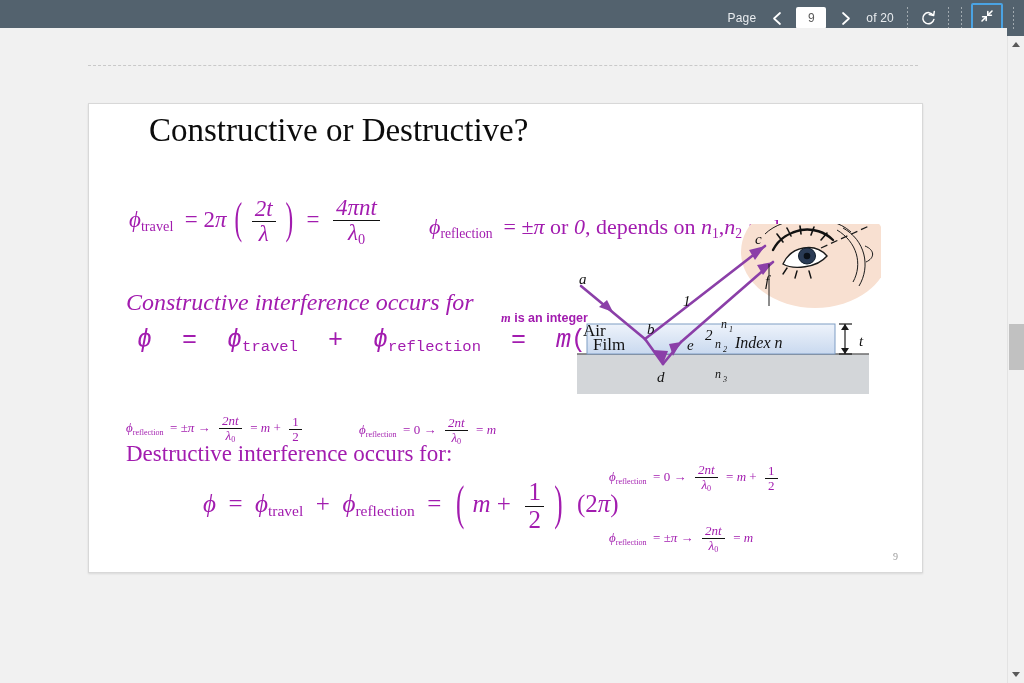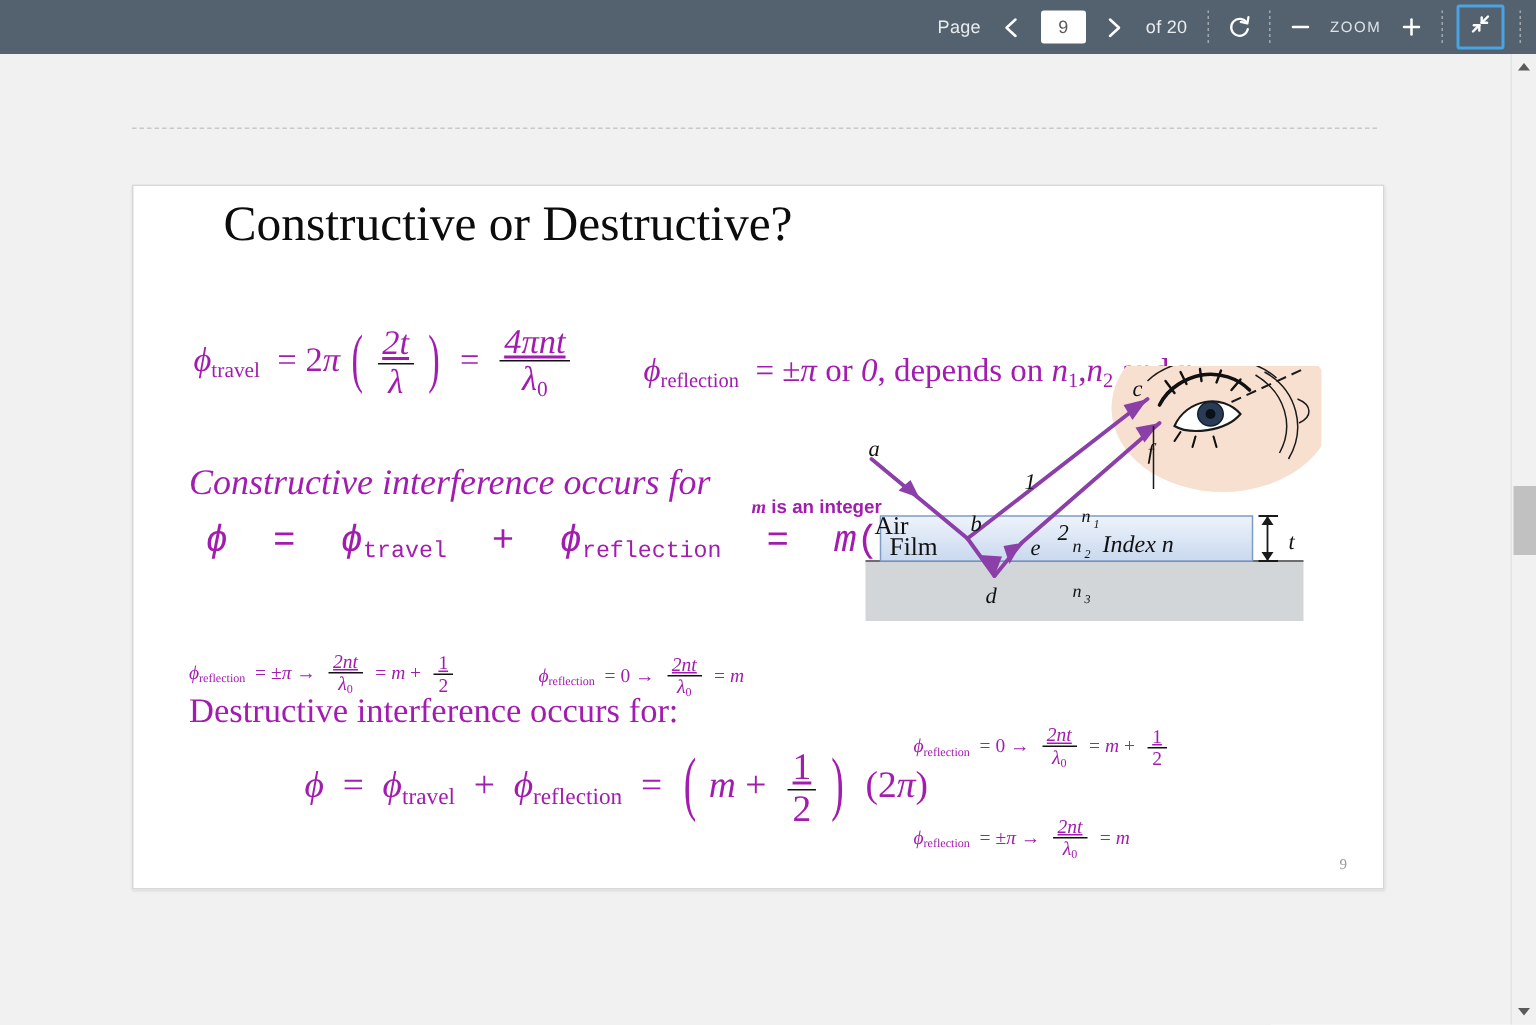--- a/index.html
+++ b/index.html
@@ -54,21 +54,21 @@
     width: 32px; height: 30px;
     border: 2px solid #4aa3e3;
     border-radius: 2px;
     display: flex; align-items: center; justify-content: center;
     margin-left: 3px; margin-right: 4px;
     cursor: pointer;
   }
 
   
   #viewer {
-    position: absolute; top: 48px; left: 0;
+    position: absolute; top: 28px; left: 0;
     width: 1007px; height: 569px;
     background: #f1f1f1;
     overflow: hidden;
   }
   .page-sep {
     position: absolute; left: 88px; width: 830px; height: 0;
     border-top: 1px dashed #c9c9c9;
   }
   #sep-top { top: 37px; }
   #sep-bottom { top: 583px; }
@@ -97,21 +97,21 @@
   .sub { font-size: .62em; vertical-align: -0.28em; font-style: normal; }
   .it { font-style: italic; }
   .rm { font-style: normal; }
 
   
   .frac {
     display: inline-flex; flex-direction: column;
     vertical-align: middle; text-align: center;
     margin: 0 2px;
   }
-  .frac .num { padding: 0 3px; line-height: 1.02; text-decoration: underline; }
+  .frac .num { padding: 0 3px; line-height: 1.02; }
   .frac .den {
     padding: 0 3px; line-height: 1.05;
     border-top: 1px solid #111; margin-top: 1px;
   }
   .paren {
     display: inline-block; transform: scaleY(1.9);
     transform-origin: center; font-weight: 300; margin: 0 2px;
   }
 
   
@@ -195,34 +195,20 @@
 
   <div class="tb-btn">
     <svg width="18" height="18" viewBox="0 0 18 18" aria-hidden="true">
       <path d="M14.2 6.3 A5.6 5.6 0 1 0 14.9 10.4" fill="none" stroke="#ffffff" stroke-width="1.5" stroke-linecap="round"></path>
       <polyline points="10.2,5.6 14.6,6.6 15.3,2.4" fill="none" stroke="#ffffff" stroke-width="1.5" stroke-linecap="round" stroke-linejoin="round"></polyline>
     </svg>
   </div>
 
   <div class="tb-sep"></div>
 
-  <div class="tb-group">
-    <div class="tb-btn">
-      <svg width="16" height="16" viewBox="0 0 16 16" aria-hidden="true">
-        <line x1="3" y1="8" x2="13" y2="8" stroke="#ffffff" stroke-width="1.7" stroke-linecap="round"></line>
-      </svg>
-    </div>
-    <span class="tb-zoomlabel">ZOOM</span>
-    <div class="tb-btn">
-      <svg width="16" height="16" viewBox="0 0 16 16" aria-hidden="true">
-        <line x1="3" y1="8" x2="13" y2="8" stroke="#ffffff" stroke-width="1.7" stroke-linecap="round"></line>
-        <line x1="8" y1="3" x2="8" y2="13" stroke="#ffffff" stroke-width="1.7" stroke-linecap="round"></line>
-      </svg>
-    </div>
-  </div>
 
   <div class="tb-sep"></div>
 
   <div id="fullscreen-btn">
     <span>
       <svg width="16" height="16" viewBox="0 0 16 16" aria-hidden="true">
         <polyline points="3,13 7.2,8.8" stroke="#ffffff" stroke-width="1.6" fill="none" stroke-linecap="round"></polyline>
         <polyline points="7.2,8.8 7.2,12.4" stroke="#ffffff" stroke-width="1.6" fill="none" stroke-linecap="round"></polyline>
         <polyline points="7.2,8.8 3.6,8.8" stroke="#ffffff" stroke-width="1.6" fill="none" stroke-linecap="round"></polyline>
         <polyline points="13,3 8.8,7.2" stroke="#ffffff" stroke-width="1.6" fill="none" stroke-linecap="round"></polyline>

